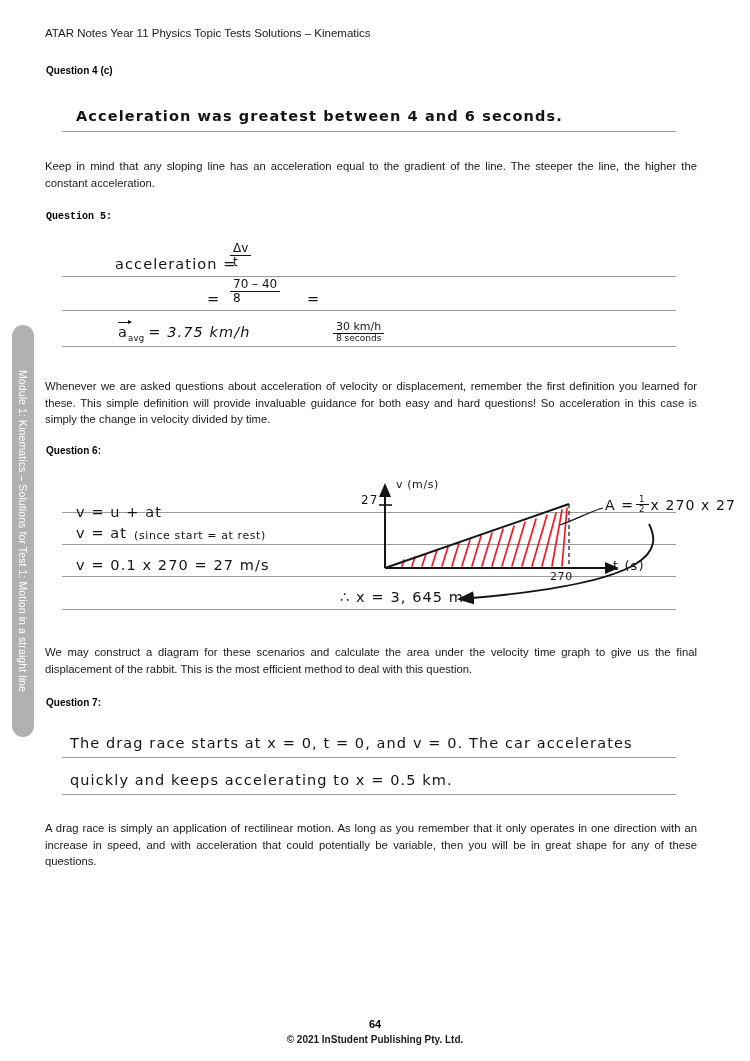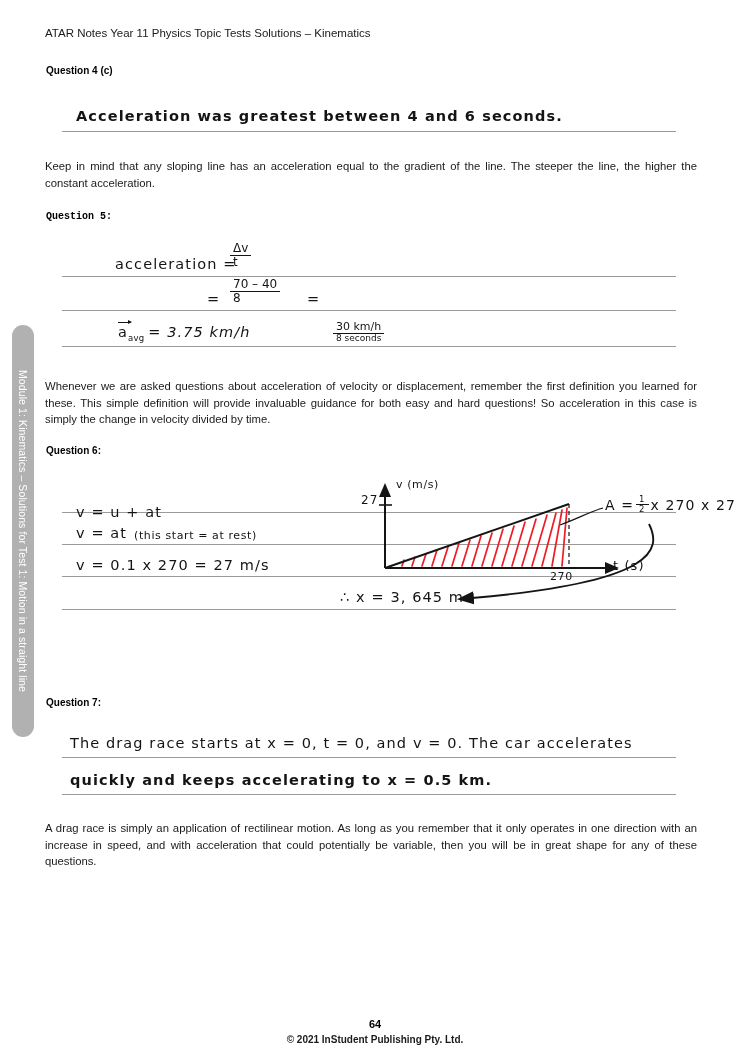--- a/index.html
+++ b/index.html
@@ -229,21 +229,21 @@
 
   <div class="hw-block">
     <div class="ruled-line" style="left:62px; top:512px; width:614px;"></div>
     <div class="ruled-line" style="left:62px; top:544px; width:614px;"></div>
     <div class="ruled-line" style="left:62px; top:576px; width:614px;"></div>
     <div class="ruled-line" style="left:62px; top:609px; width:614px;"></div>
 
     <div class="hw hw-text" style="left:76px; top:496px;margin-top:8px;">v =  u + at</div>
 
     <div class="hw hw-text" style="left:76px; top:525px;">v =  at</div>
-    <div class="hw hw-sm" style="left:134px; top:529px;">(this start = at rest)</div>
+    <div class="hw hw-sm" style="left:134px; top:529px;">(since start = at rest)</div>
 
     <div class="hw hw-text" style="left:76px; top:557px;">v =  0.1 x 270  =  27 m/s</div>
 
     <div class="hw hw-text" style="left:340px; top:589px;">∴  x  =   3, 645 m</div>
   </div>
 
   <div class="graph-wrap">
     <svg width="340" height="135" viewBox="0 0 340 135">
       <defs>
         <marker id="ah" markerWidth="9" markerHeight="9" refX="1" refY="3" orient="auto" markerUnits="strokeWidth">
@@ -292,29 +292,30 @@
     <div class="hw hw-sm" style="left:36px; top:0px;">v (m/s)</div>
     <div class="hw hw-text" style="left:1px; top:15px; font-size:12px;">27</div>
     <div class="hw hw-sm" style="left:190px; top:92px;">270</div>
     <div class="hw hw-text" style="left:253px; top:80px; font-size:13px;">t (s)</div>
 
     <div class="hw hw-text" style="left:245px; top:18px; font-size:14px;">
       <span>A =</span><span class="frac" style="font-size:8.5px; margin:0 2px;"><span class="num">1</span><span class="den">2</span></span><span>x 270 x 27</span>
     </div>
   </div>
 
+  <div class="para" style="top:644px;">We may construct a diagram for these scenarios and calculate the area under the velocity time graph to give us the final displacement of the rabbit. This is the most efficient method to deal with this question.</div>
 
   <div class="q-heading" style="top:697px;">Question 7:</div>
 
   <div class="hw-block">
     <div class="ruled-line" style="left:62px; top:757px; width:614px;"></div>
     <div class="ruled-line" style="left:62px; top:794px; width:614px;"></div>
 
     <div class="hw hw-text" style="left:70px; top:735px;">The drag race  starts  at   x = 0,  t = 0,  and  v = 0.   The   car  accelerates</div>
-    <div class="hw hw-text" style="left:70px; top:772px;font-weight:bold;">quickly  and  keeps  accelerating  to   x =  0.5 km.</div>
+    <div class="hw hw-text" style="left:70px; top:772px;">quickly  and  keeps  accelerating  to   x =  0.5 km.</div>
   </div>
 
   <div class="para" style="top:820px;">A drag race is simply an application of rectilinear motion. As long as you remember that it only operates in one direction with an increase in speed, and with acceleration that could potentially be variable, then you will be in great shape for any of these questions.</div>
 
   <div class="footer-page" style="top:1018px;">64</div>
   <div class="footer-copy" style="top:1034px;">© 2021 InStudent Publishing Pty. Ltd.</div>
 
 </div>
 
 </body></html>

